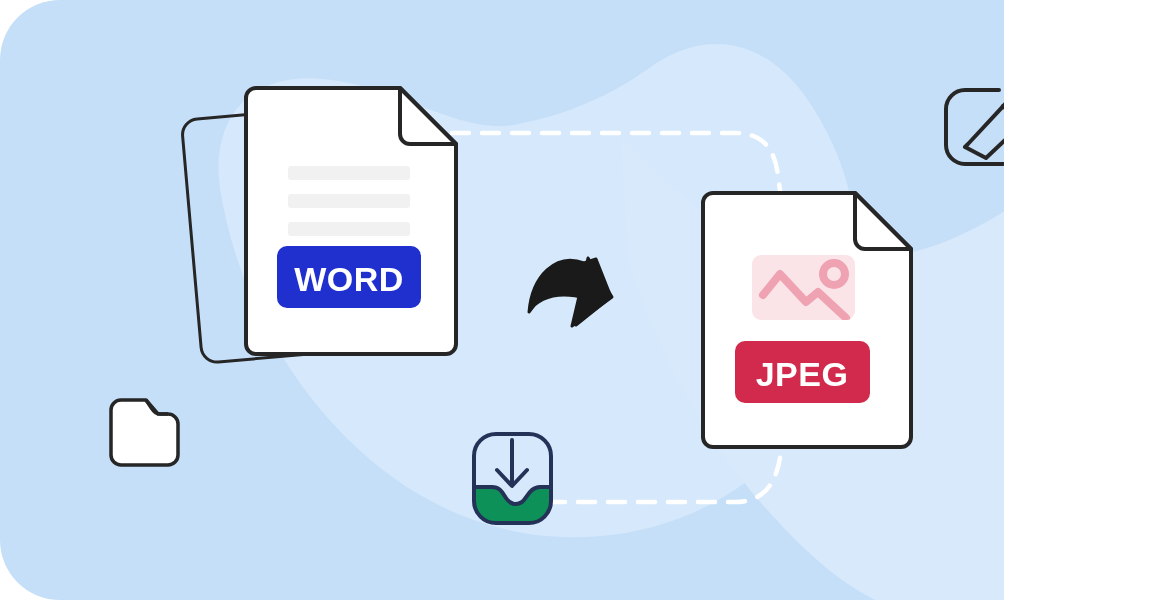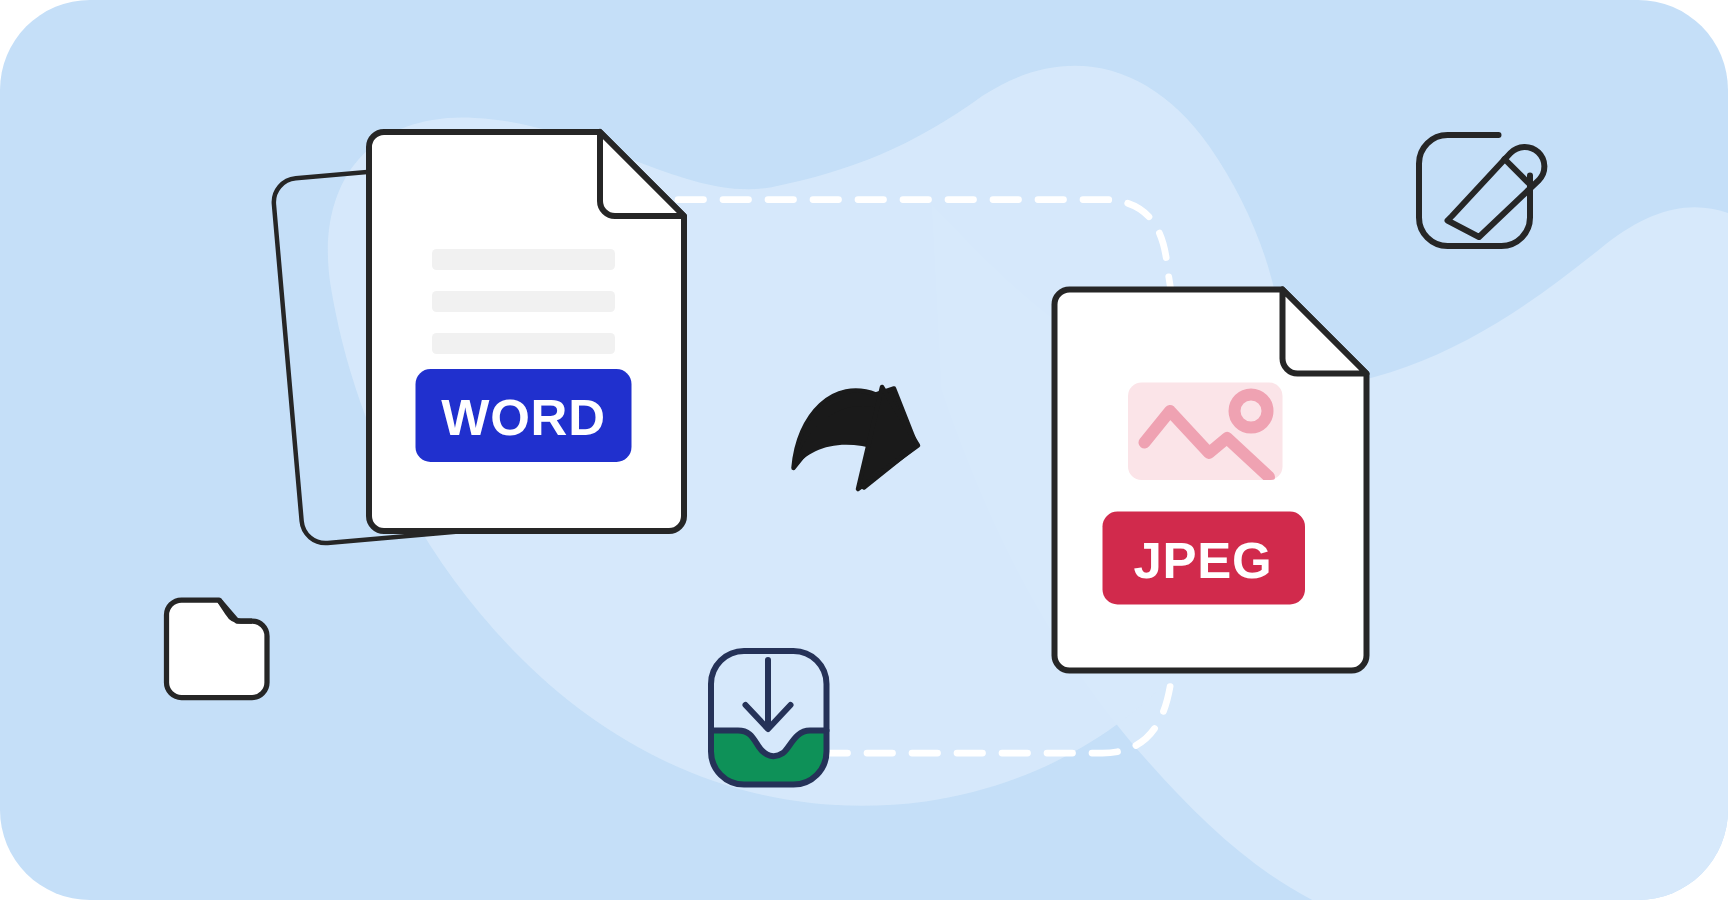--- a/index.html
+++ b/index.html
@@ -6,21 +6,21 @@
   html, body {
     margin: 0;
     padding: 0;
     background: #ffffff;
   }
   body {
     font-family: "Liberation Sans", sans-serif;
   }
   #stage {
     position: relative;
-    width: 1152px;
+    width: 1004px;
     height: 600px;
     overflow: hidden;
   }
   #stage svg.scene {
     position: absolute;
     left: 0;
     top: 0;
     width: 1152px;
     height: 600px;
     display: block;

